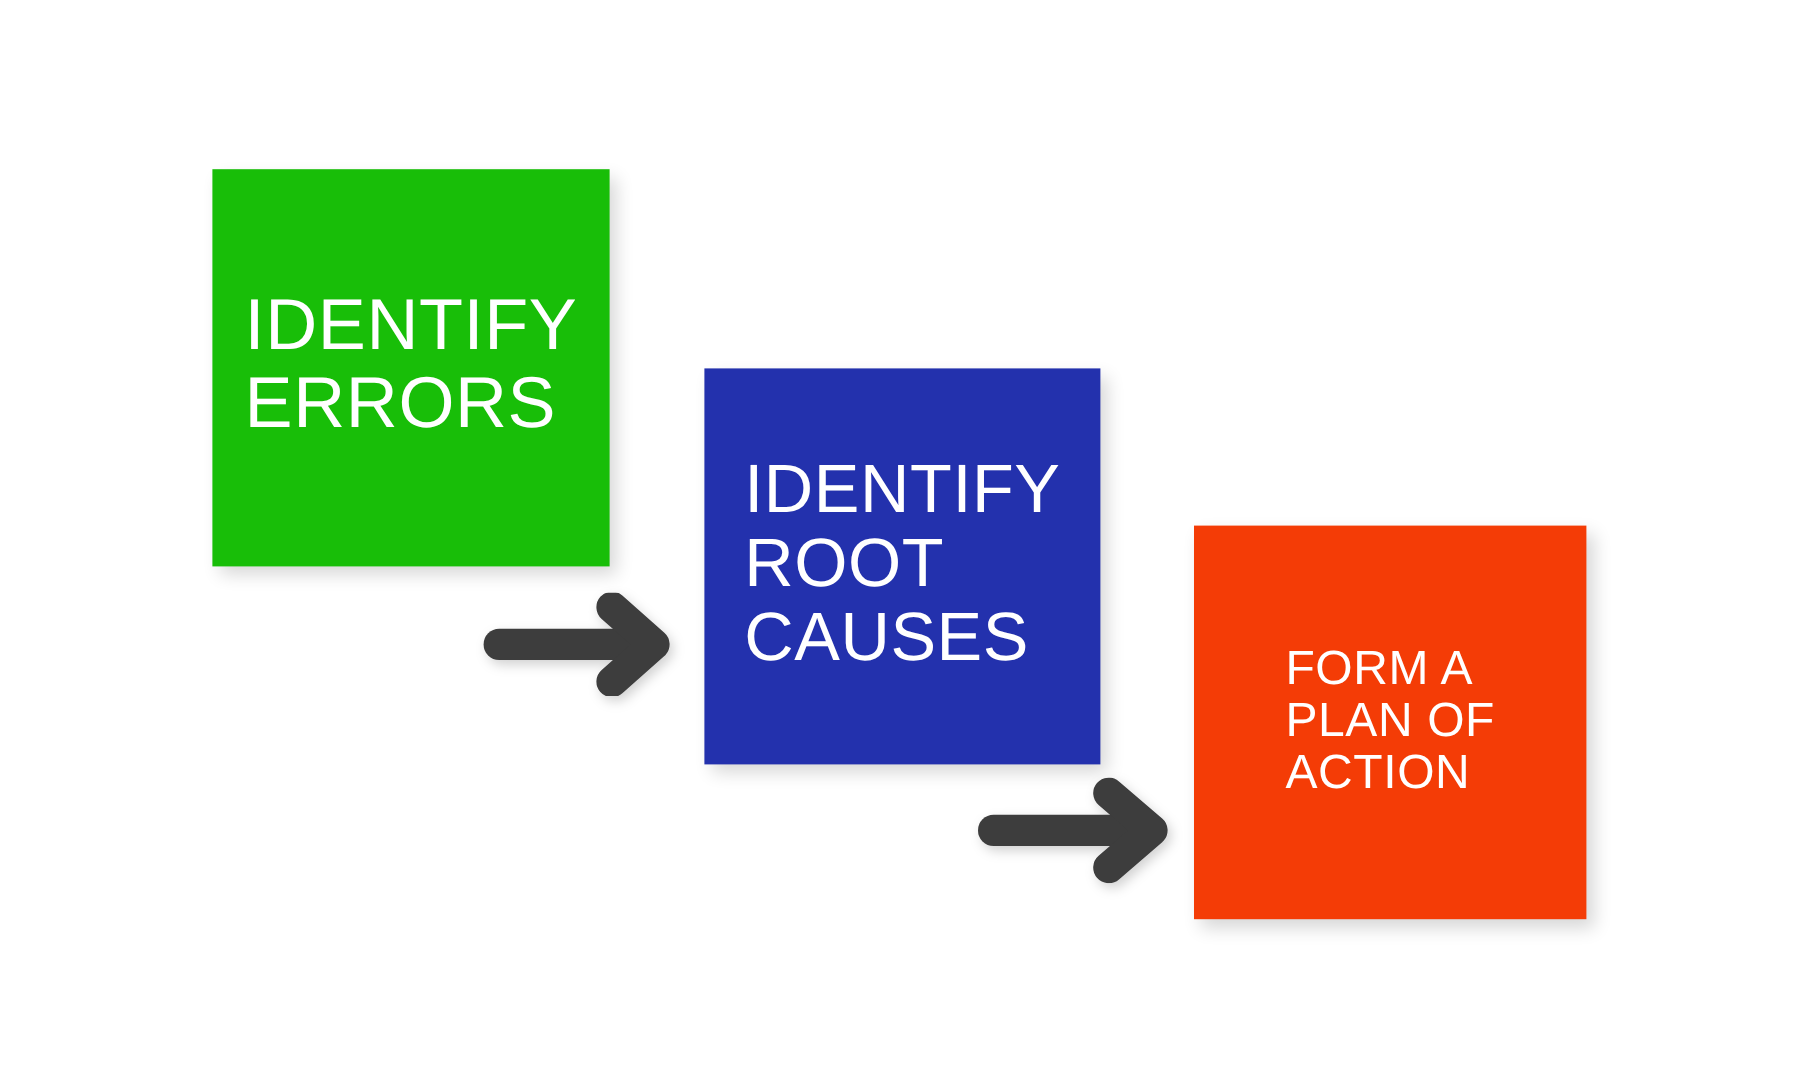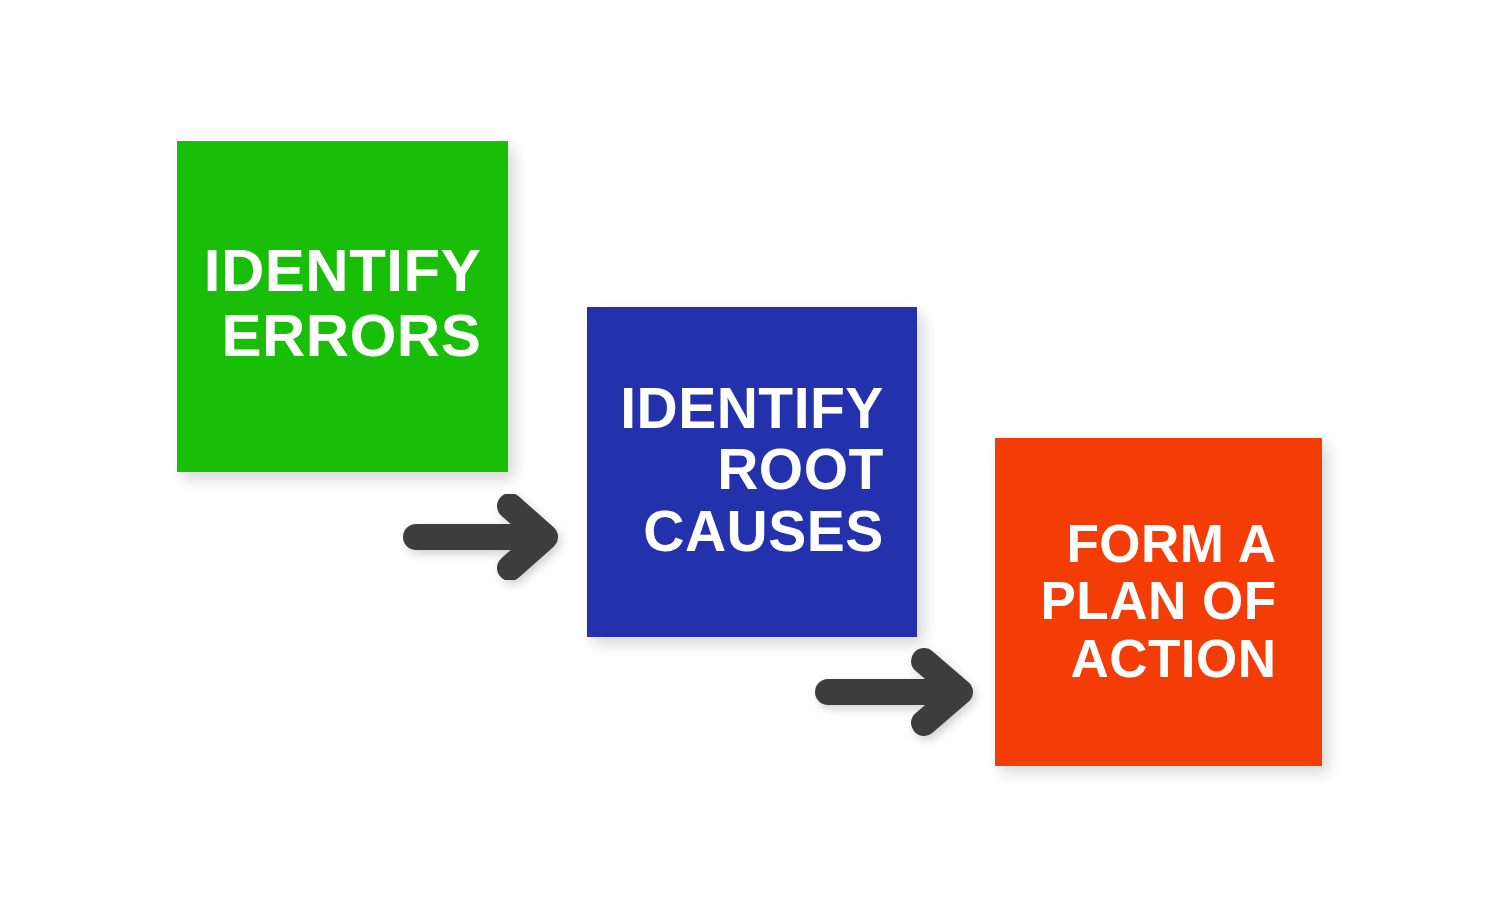--- a/index.html
+++ b/index.html
@@ -20,23 +20,23 @@
   
   .step-box {
     position: absolute;
     display: flex;
     align-items: center;
     justify-content: center;
     box-sizing: border-box;
     box-shadow: 6px 7px 14px rgba(0,0,0,0.16);
   }
   .step-label {
-    text-align: right;
+    text-align: left;
     color: #ffffff;
-    font-weight: 700;
+    font-weight: 400;
     text-transform: uppercase;
     letter-spacing: 0.5px;
     line-height: 1.08;
     white-space: pre-line;
     -webkit-font-smoothing: antialiased;
     font-stretch: condensed;
   }
 
   #box-identify-errors {
     left: 177px;
@@ -63,21 +63,21 @@
   }
 
   #box-form-plan-of-action {
     left: 995px;
     top: 438px;
     width: 327px;
     height: 328px;
     background: #f43c06;
   }
   #box-form-plan-of-action .step-label {
-    font-size: 53px;
+    font-size: 40px;
     margin-top: -2px;
   }
 
   
   .flow-arrow {
     position: absolute;
     filter: drop-shadow(3px 4px 5px rgba(0,0,0,0.18));
   }
   #arrow-green-to-blue {
     left: 398px;

